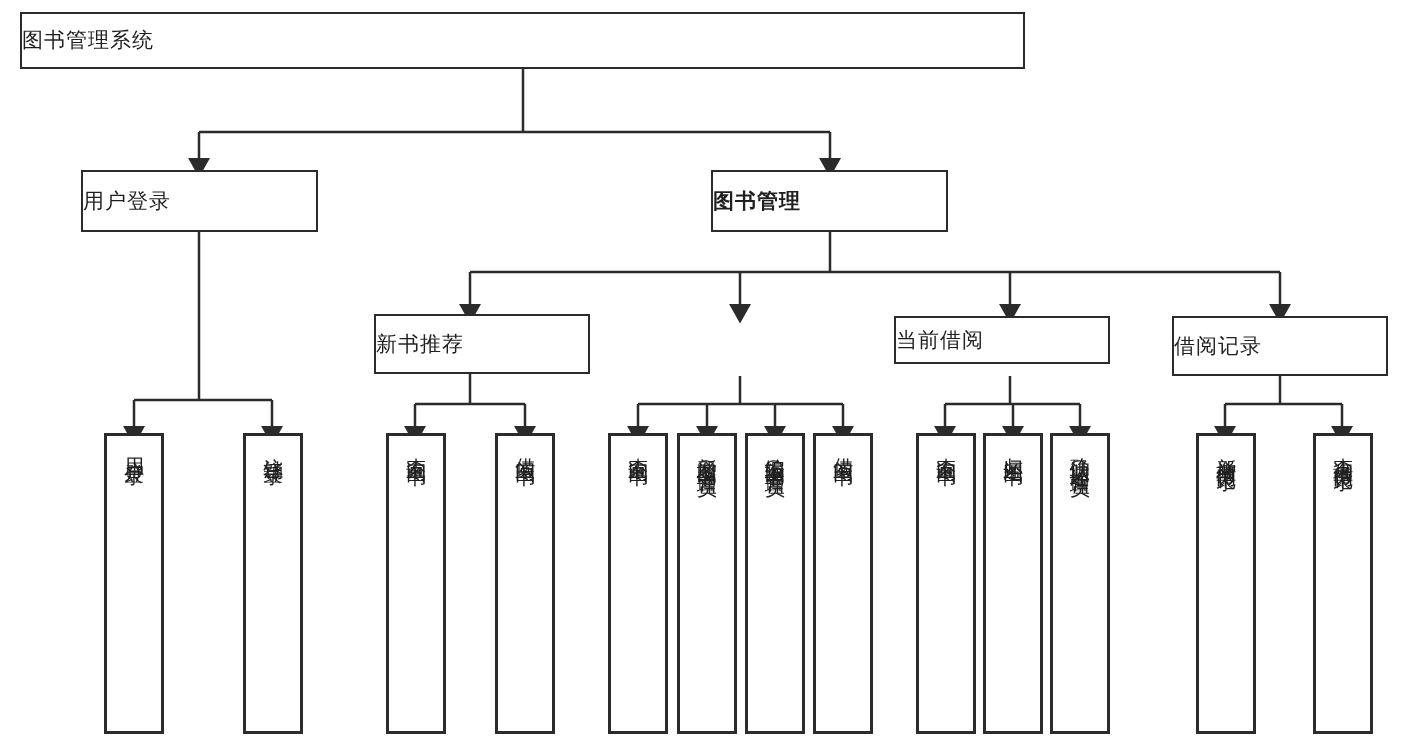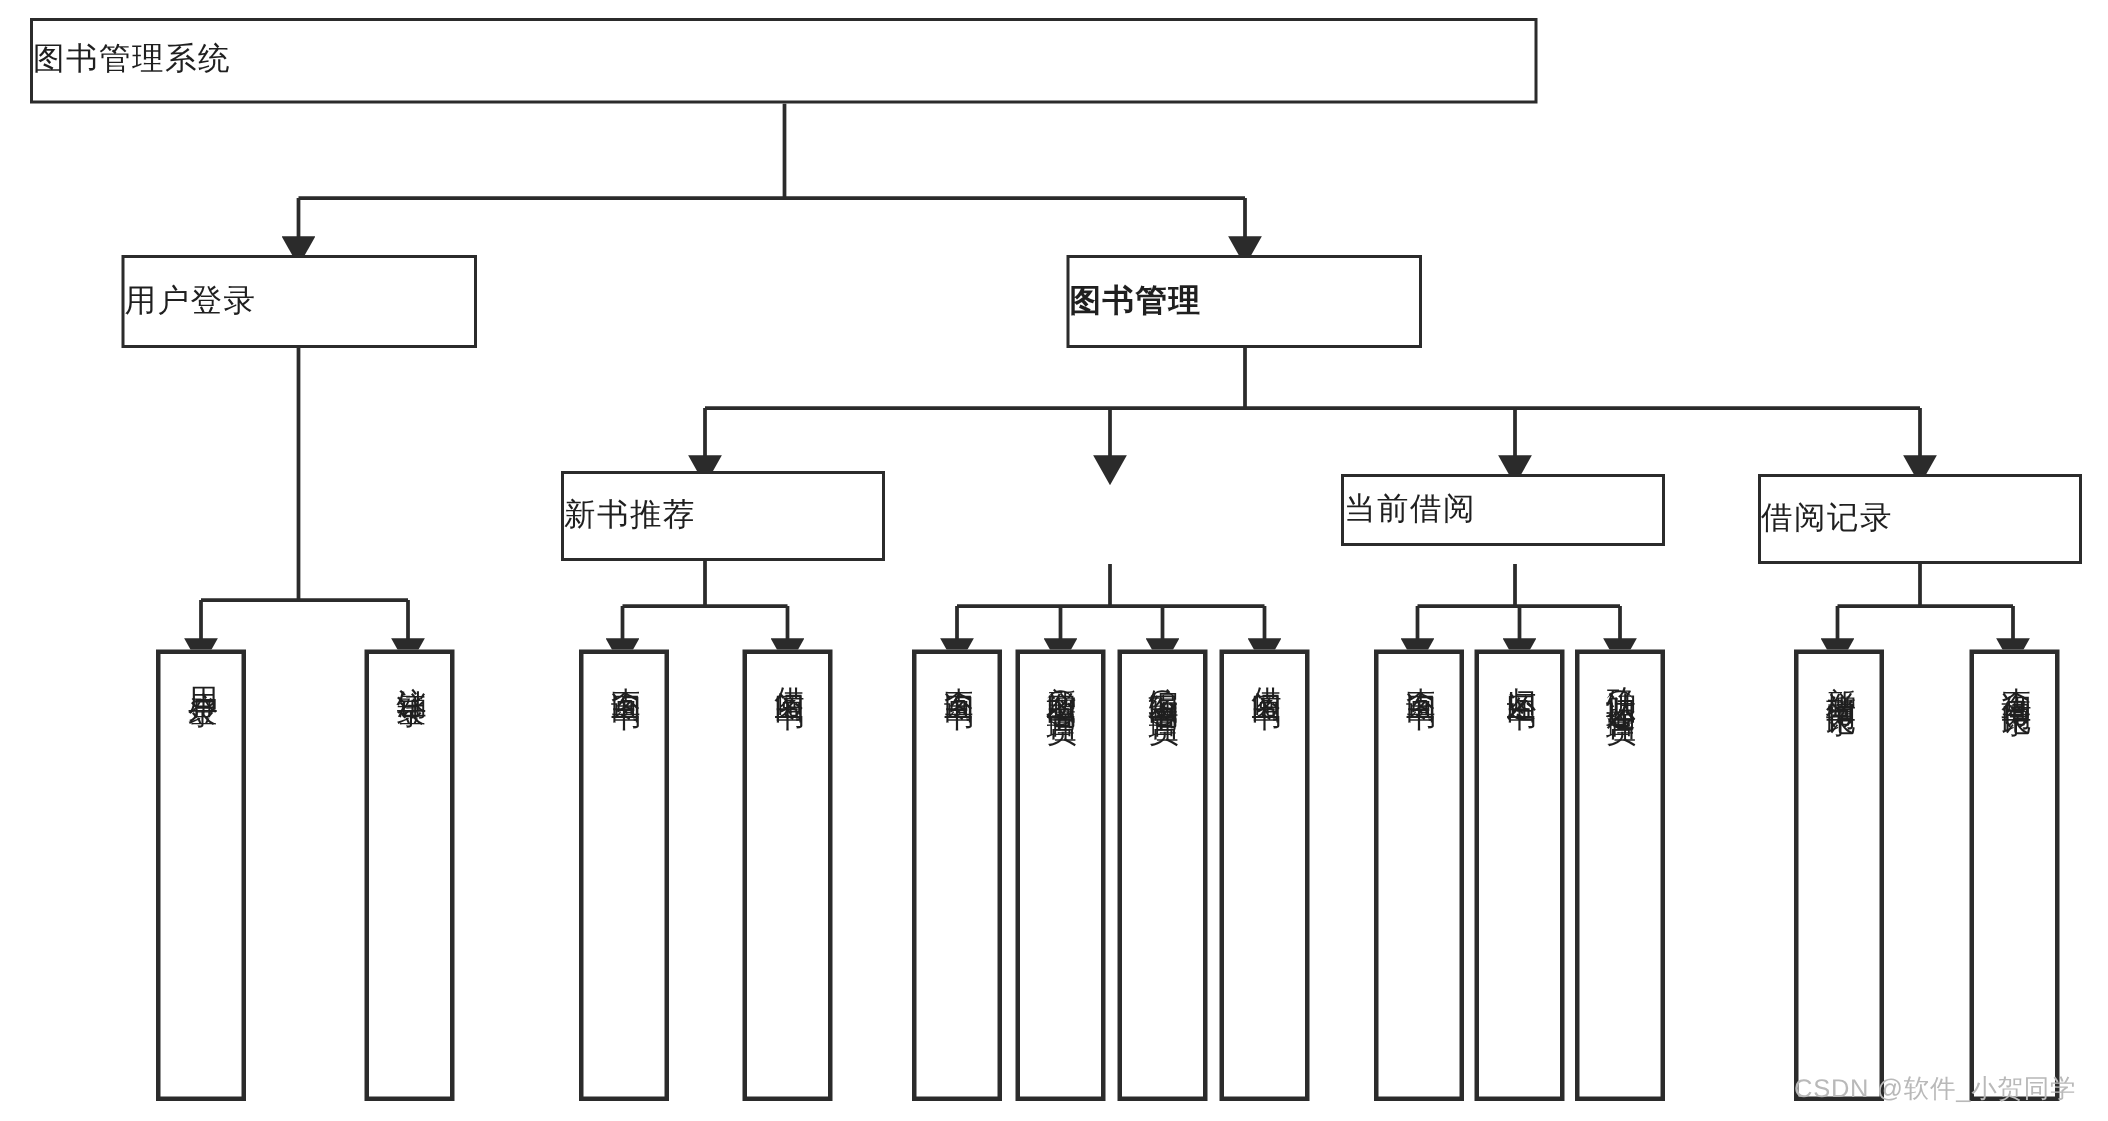--- a/index.html
+++ b/index.html
@@ -180,15 +180,14 @@
     <span class="lbl">确认归还（管理员）</span>
   </div>
 
   <div class="node leaf" style="left:1196px;top:433px;width:60px;height:301px;">
     <span class="lbl">新增借阅记录</span>
   </div>
   <div class="node leaf" style="left:1313px;top:433px;width:60px;height:301px;">
     <span class="lbl">查询借阅记录</span>
   </div>
 
-  <div id="watermark">CSDN @软件_小贺同学</div>
 
 </div>
 
 </body></html>

